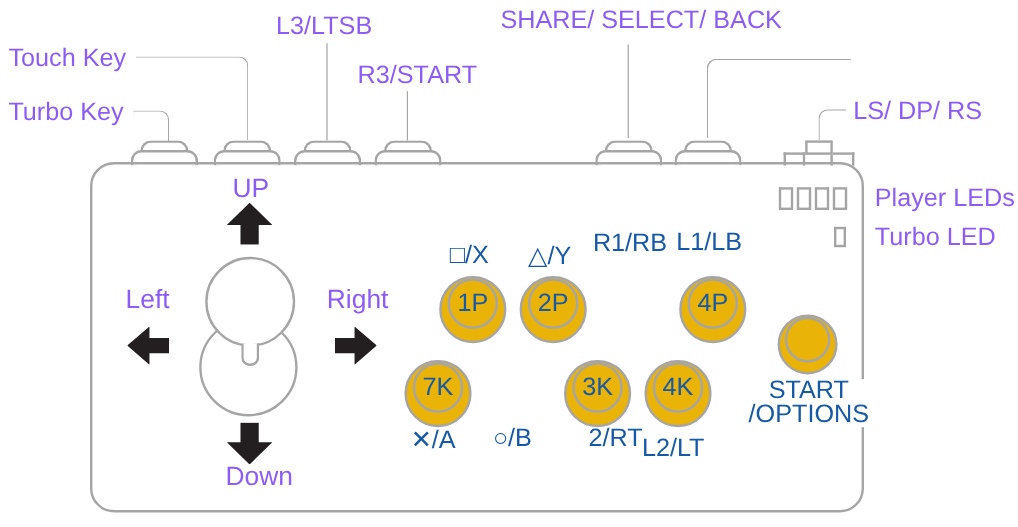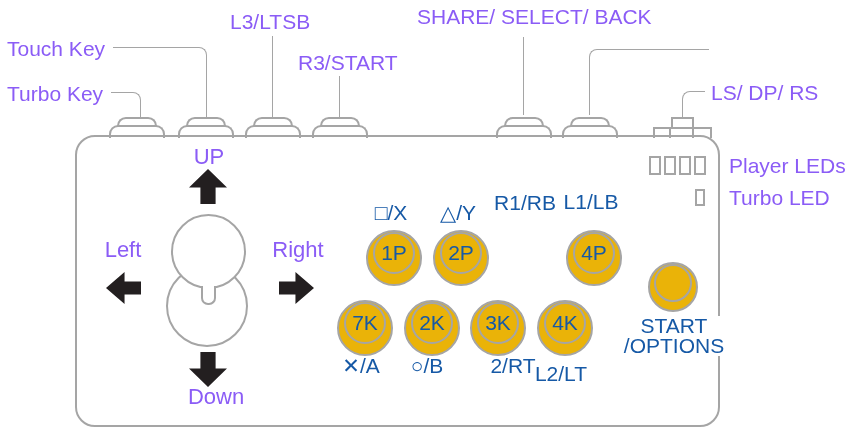--- a/index.html
+++ b/index.html
@@ -158,23 +158,20 @@
   <div class="round-btn" style="left:433px; top:230px;">
     <div class="ring">2P</div>
   </div>
   <div class="round-btn" style="left:566px; top:230px;">
     <div class="ring">4P</div>
   </div>
 
   <div class="round-btn" style="left:337px; top:300px;">
     <div class="ring">7K</div>
   </div>
-  <div class="round-btn" style="left:404px; top:300px;">
-    <div class="ring">2K</div>
-  </div>
   <div class="round-btn" style="left:470px; top:300px;">
     <div class="ring">3K</div>
   </div>
   <div class="round-btn" style="left:537px; top:300px;">
     <div class="ring">4K</div>
   </div>
 
   <div class="legend" style="left:361px; top:354px;">✕/A</div>
   <div class="legend" style="left:427px; top:354px;">○/B</div>
   <div class="legend" style="left:494px; top:354px;margin-left:19px;">2/RT</div>

